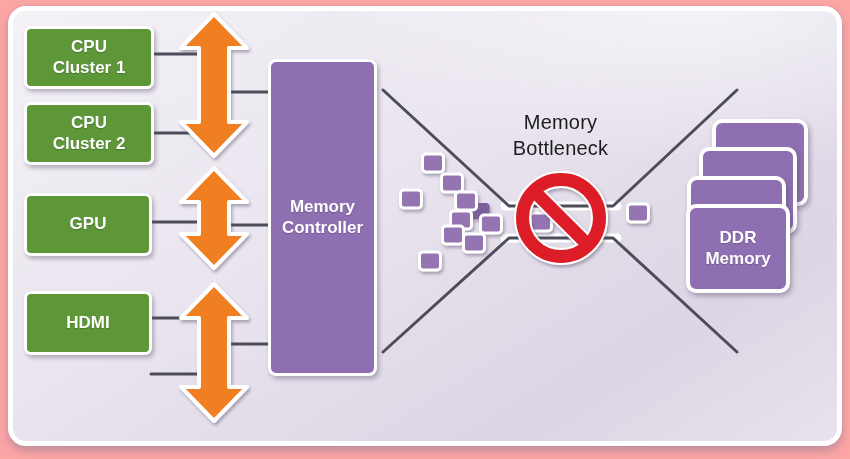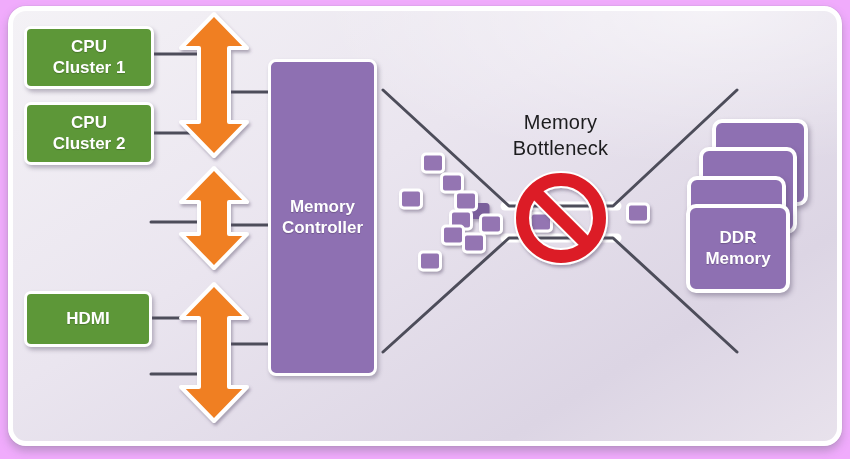--- a/index.html
+++ b/index.html
@@ -1,17 +1,17 @@
 <!DOCTYPE html>
 <html style="--panel-top: #f4f2f6; --panel-bottom: #dcd5e4; --green: #5d9738; --orange: #f07f23; --purple: #8e70b2; --packet: #9474b2; --packet-dark: #7a5f9b; --line-gray: #4d4d5a; --red: #dc1f26; --text-dark: #1c1c1e;"><head>
 <meta charset="utf-8">
 <style>
   html,body{margin:0;padding:0;background:#ffffff;}
   body{font-family:"Liberation Sans", sans-serif;}
-  #stage{position:relative;width:850px;height:459px;background:#f0abfc;overflow:hidden;}
+  #stage{position:relative;width:850px;height:459px;background:#fca5a5;overflow:hidden;}
 
   
   #panel{
     position:absolute;left:8px;top:6px;width:834px;height:440px;
     box-sizing:border-box;border:5px solid #ffffff;border-radius:18px;
     background:
       radial-gradient(120% 90% at 85% 0%, rgba(255,255,255,.55) 0%, rgba(255,255,255,0) 40%),
       linear-gradient(148deg, var(--panel-top) 0%, #eae5ef 40%, var(--panel-bottom) 78%, #e8e2ec 100%);
     box-shadow:0 0 1px rgba(150,140,160,.9), 0 5px 8px rgba(125,115,140,.45);
   }
@@ -27,21 +27,21 @@
     border:3px solid #ffffff;border-radius:7px;
     box-shadow:2px 3px 4px rgba(90,80,108,.4);
     text-shadow:0 1px 1px rgba(0,0,0,.22);
   }
   .green{background:var(--green);font-size:17px;}
   .purple{background:var(--purple);}
 
   #src-cpu1{left:24px;top:26px;width:130px;height:63px;}
   #src-cpu2{left:24px;top:102px;width:130px;height:63px;}
   #src-gpu {left:24px;top:193px;width:128px;height:63px;}
-  #src-hdmi{left:24px;top:291px;width:128px;height:56px;}
+  #src-hdmi{left:24px;top:291px;width:128px;height:64px;}
   #src-dma {left:24px;top:350px;width:128px;height:49px;}
 
   #memory-controller{left:268px;top:59px;width:109px;height:317px;font-size:17px;border-radius:8px;}
 
   
   .ddr{border:4px solid #ffffff;border-radius:10px;box-shadow:2px 3px 5px rgba(90,80,108,.45);}
   #ddr-4{left:712px;top:119px;width:96px;height:87px;z-index:3;}
   #ddr-3{left:699px;top:147px;width:98px;height:87px;z-index:4;}
   #ddr-2{left:687px;top:176px;width:99px;height:87px;z-index:5;}
   #ddr-1{left:674px;top:204px;width:104px;height:89px;z-index:6;font-size:17px;margin-left:12px;}
@@ -115,20 +115,21 @@
       <line x1="532.5" y1="189.5" x2="589.5" y2="246.5" stroke="#ffffff" stroke-width="17"></line>
       <circle cx="561" cy="218" r="38.5" fill="none" style="stroke:var(--red);" stroke-width="13"></circle>
       <line x1="533.8" y1="190.8" x2="588.2" y2="245.2" style="stroke:var(--red);" stroke-width="13"></line>
     </g>
   </svg>
 
   <div class="node green" id="src-cpu1">CPU
 Cluster 1</div>
   <div class="node green" id="src-cpu2">CPU
 Cluster 2</div>
+  <div class="node green" id="src-gpu">GPU</div>
   <div class="node green" id="src-hdmi">HDMI</div>
 
   <div class="node purple" id="memory-controller">Memory
 Controller</div>
 
   <div class="node purple ddr" id="ddr-4"></div>
   <div class="node purple ddr" id="ddr-3"></div>
   <div class="node purple ddr" id="ddr-2"></div>
   <div class="node purple ddr" id="ddr-1">DDR
 Memory</div>

